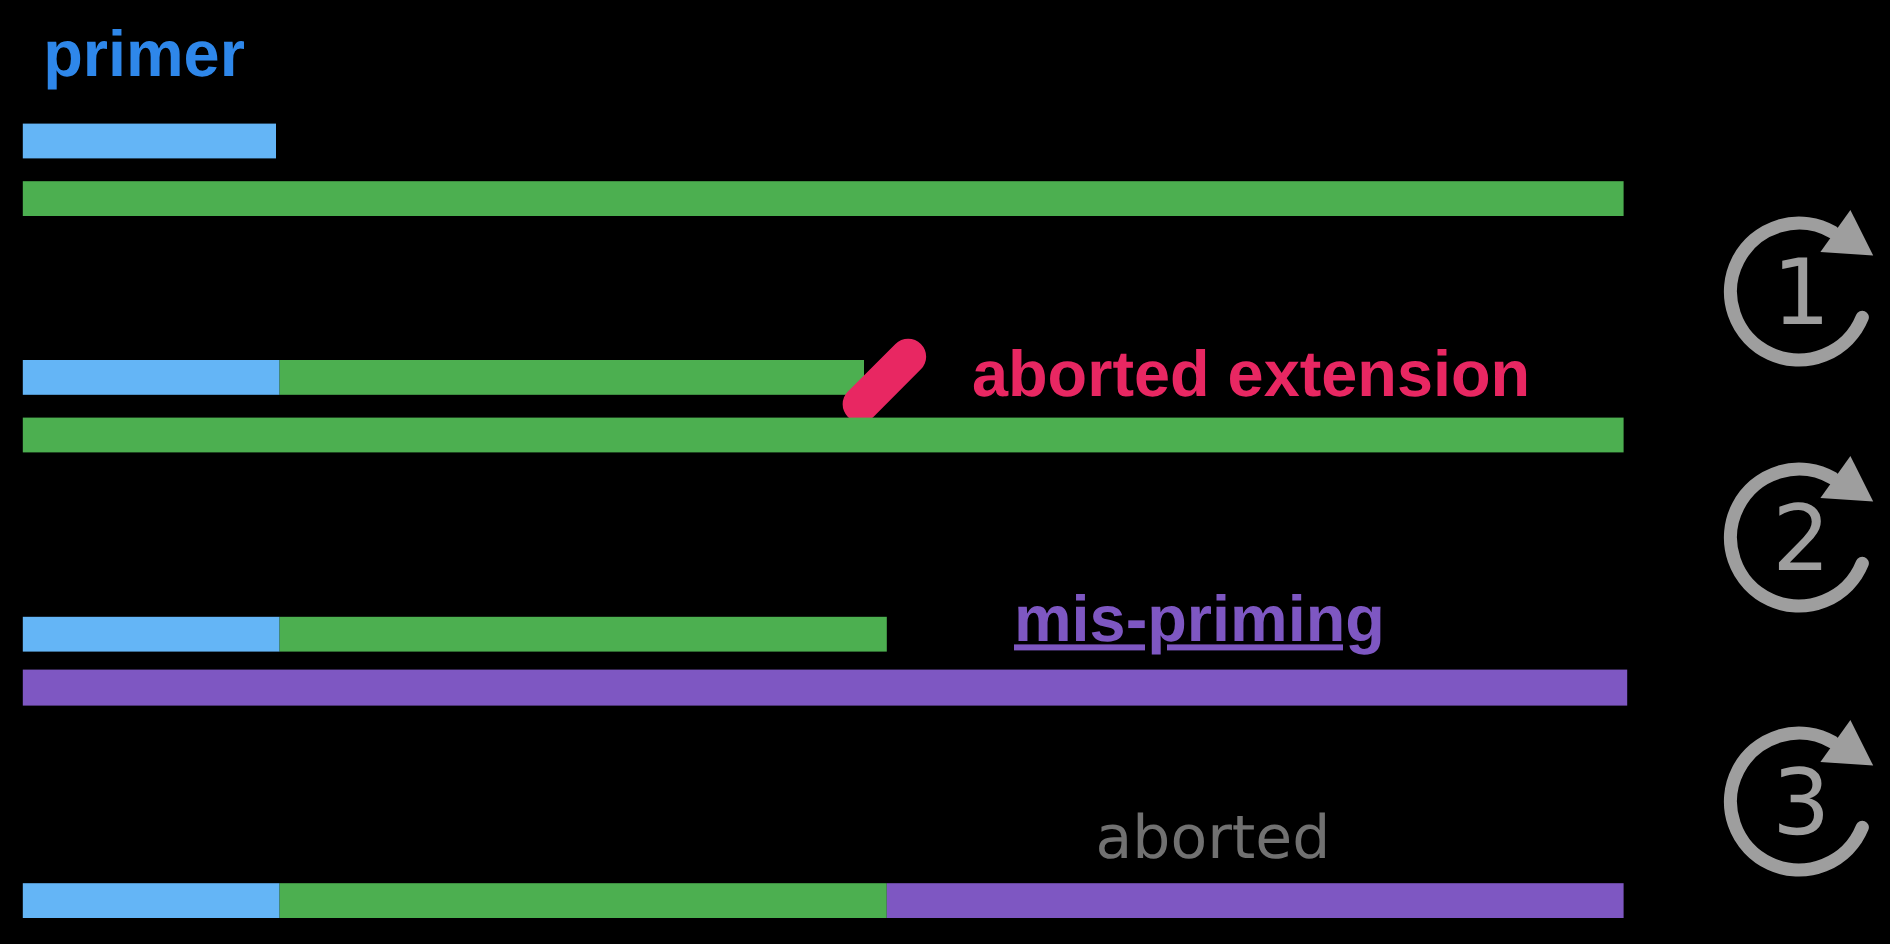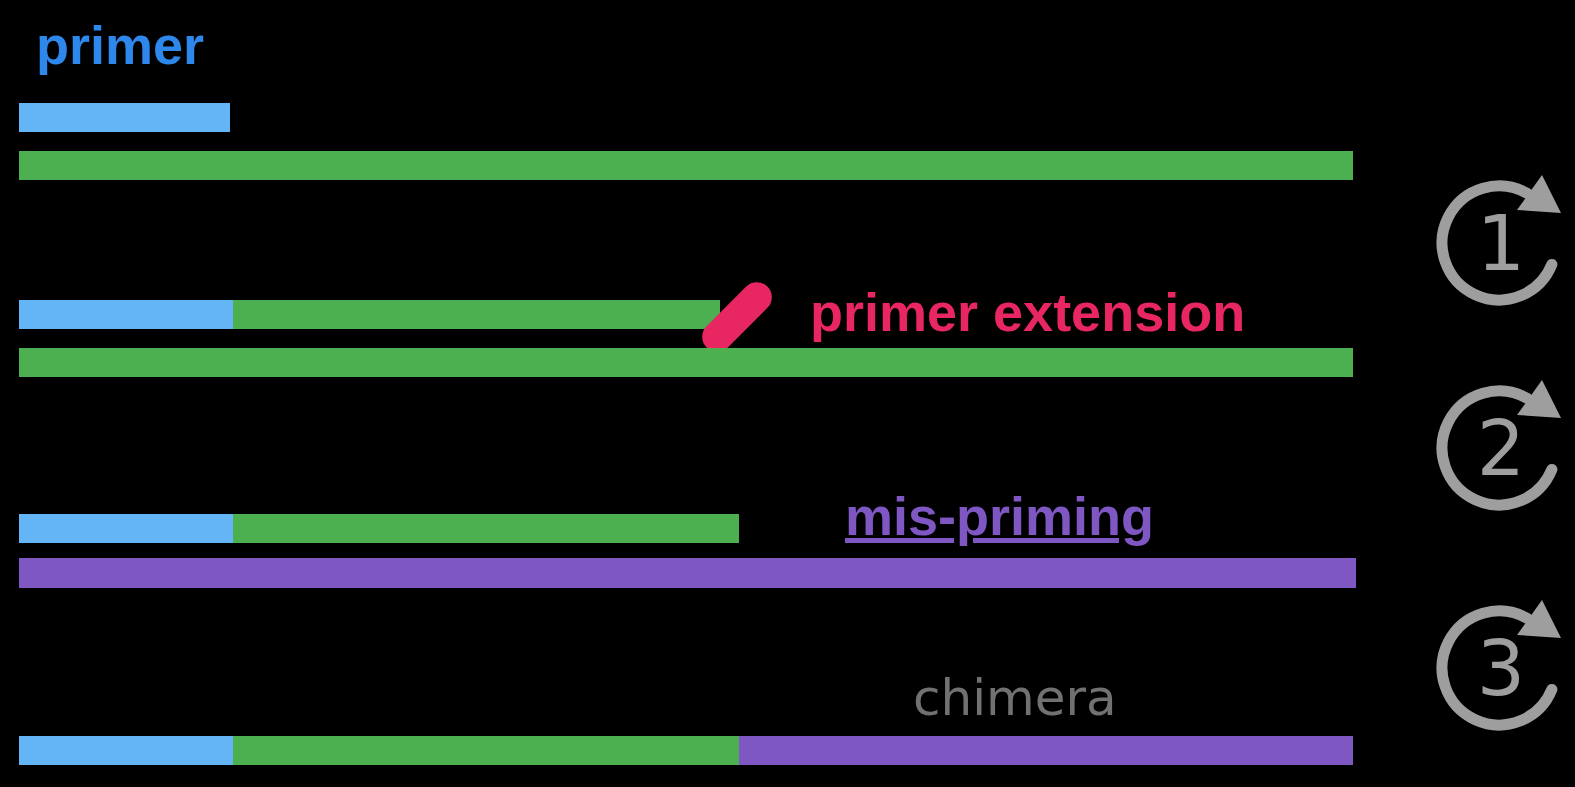--- a/index.html
+++ b/index.html
@@ -73,38 +73,38 @@
 
   <svg class="cycle-icon cycle-1" viewBox="-70 -70 140 140">
     <path d="M 28.5 -49.4 A 57 57 0 1 0 52.9 21.4" fill="none" stroke="var(--cycle-icon-gray)" stroke-width="11" stroke-linecap="round"></path>
     <polygon points="18,-33 43,-68 62,-30" fill="var(--cycle-icon-gray)"></polygon>
     <text x="2" y="27" text-anchor="middle" fill="var(--cycle-icon-gray)">1</text>
   </svg>
 
   <div class="bar seg-primer" style="left:19px; top:300px; width:214px;"></div>
   <div class="bar seg-template" style="left:233px; top:300px; width:487px;"></div>
   <div class="abort-cap"></div>
-  <div class="label label-aborted">primer extension</div>
+  <div class="label label-aborted">aborted extension</div>
   <div class="bar seg-template" style="left:19px; top:348px; width:1334px;"></div>
 
   <svg class="cycle-icon cycle-2" viewBox="-70 -70 140 140">
     <path d="M 28.5 -49.4 A 57 57 0 1 0 52.9 21.4" fill="none" stroke="var(--cycle-icon-gray)" stroke-width="11" stroke-linecap="round"></path>
     <polygon points="18,-33 43,-68 62,-30" fill="var(--cycle-icon-gray)"></polygon>
     <text x="2" y="27" text-anchor="middle" fill="var(--cycle-icon-gray)">2</text>
   </svg>
 
   <div class="bar seg-primer" style="left:19px; top:514px; width:214px;"></div>
   <div class="bar seg-template" style="left:233px; top:514px; width:506px;"></div>
   <div class="label label-mispr">mis-priming</div>
   <div class="bar seg-purple" style="left:19px; top:558px; width:1337px; height:30px;"></div>
 
   <svg class="cycle-icon cycle-3" viewBox="-70 -70 140 140">
     <path d="M 28.5 -49.4 A 57 57 0 1 0 52.9 21.4" fill="none" stroke="var(--cycle-icon-gray)" stroke-width="11" stroke-linecap="round"></path>
     <polygon points="18,-33 43,-68 62,-30" fill="var(--cycle-icon-gray)"></polygon>
     <text x="2" y="27" text-anchor="middle" fill="var(--cycle-icon-gray)">3</text>
   </svg>
 
-  <div class="label label-chimera">chimera</div>
+  <div class="label label-chimera">aborted</div>
   <div class="bar seg-primer" style="left:19px; top:736px; width:214px;"></div>
   <div class="bar seg-template" style="left:233px; top:736px; width:506px;"></div>
   <div class="bar seg-purple" style="left:739px; top:736px; width:614px;"></div>
 
 </div>
 
 </body></html>

